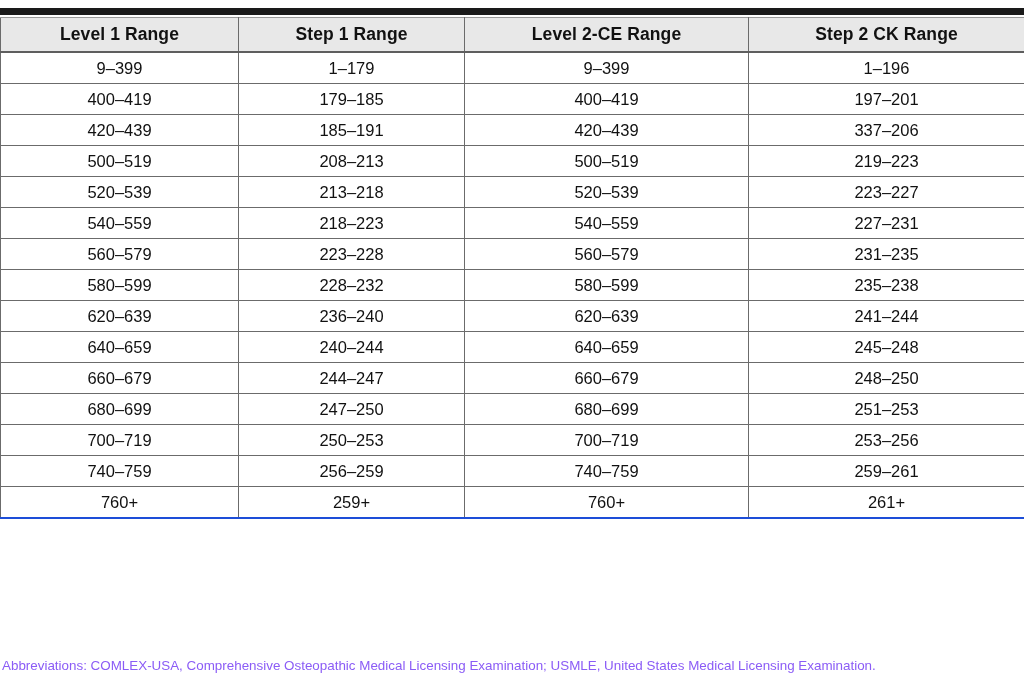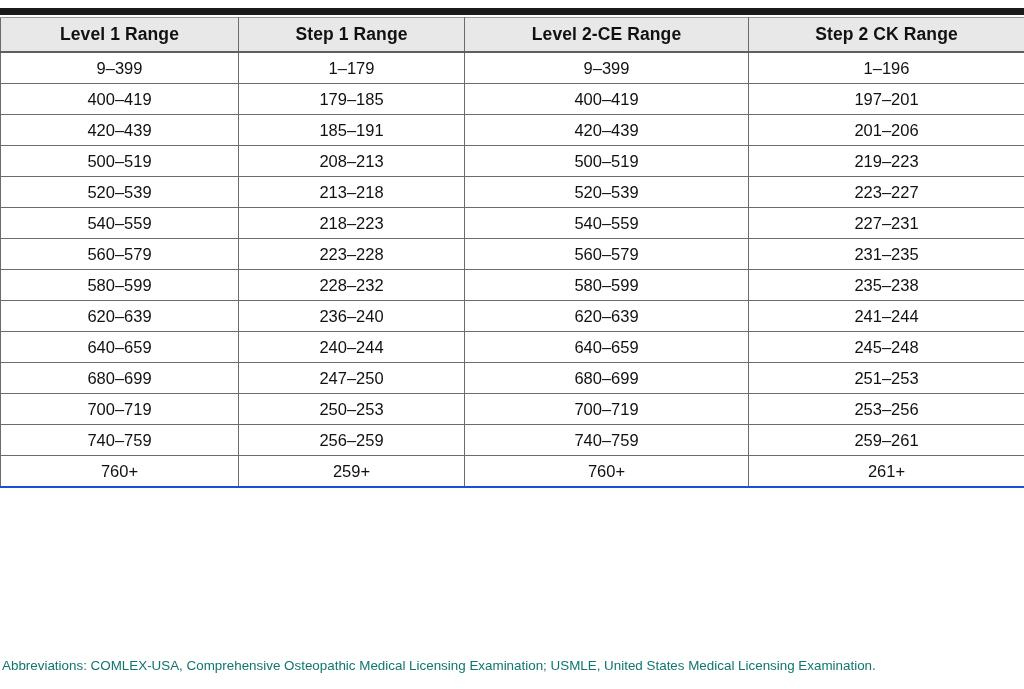--- a/index.html
+++ b/index.html
@@ -71,21 +71,21 @@
   table.score-table tbody tr:last-child td {
     border-bottom: 2px solid #1d4ed8;
   }
   .footnote {
     position: absolute;
     left: 2px;
     top: 657px;
     width: 1020px;
     font-size: 13.4px;
     line-height: 17px;
-    color: #0f766e;
+    color: #8b5cf6;
     white-space: nowrap;
   }
 </style>
 </head>
 <body>
 
 <div class="page">
 
   <div class="top-rule"></div>
 
@@ -115,21 +115,21 @@
           <tr>
             <td>400–419</td>
             <td>179–185</td>
             <td>400–419</td>
             <td>197–201</td>
           </tr>
           <tr>
             <td>420–439</td>
             <td>185–191</td>
             <td>420–439</td>
-            <td>201–206</td>
+            <td>337–206</td>
           </tr>
           <tr>
             <td>500–519</td>
             <td>208–213</td>
             <td>500–519</td>
             <td>219–223</td>
           </tr>
           <tr>
             <td>520–539</td>
             <td>213–218</td>
@@ -160,20 +160,26 @@
             <td>620–639</td>
             <td>241–244</td>
           </tr>
           <tr>
             <td>640–659</td>
             <td>240–244</td>
             <td>640–659</td>
             <td>245–248</td>
           </tr>
           <tr>
+            <td>660–679</td>
+            <td>244–247</td>
+            <td>660–679</td>
+            <td>248–250</td>
+          </tr>
+          <tr>
             <td>680–699</td>
             <td>247–250</td>
             <td>680–699</td>
             <td>251–253</td>
           </tr>
           <tr>
             <td>700–719</td>
             <td>250–253</td>
             <td>700–719</td>
             <td>253–256</td>

